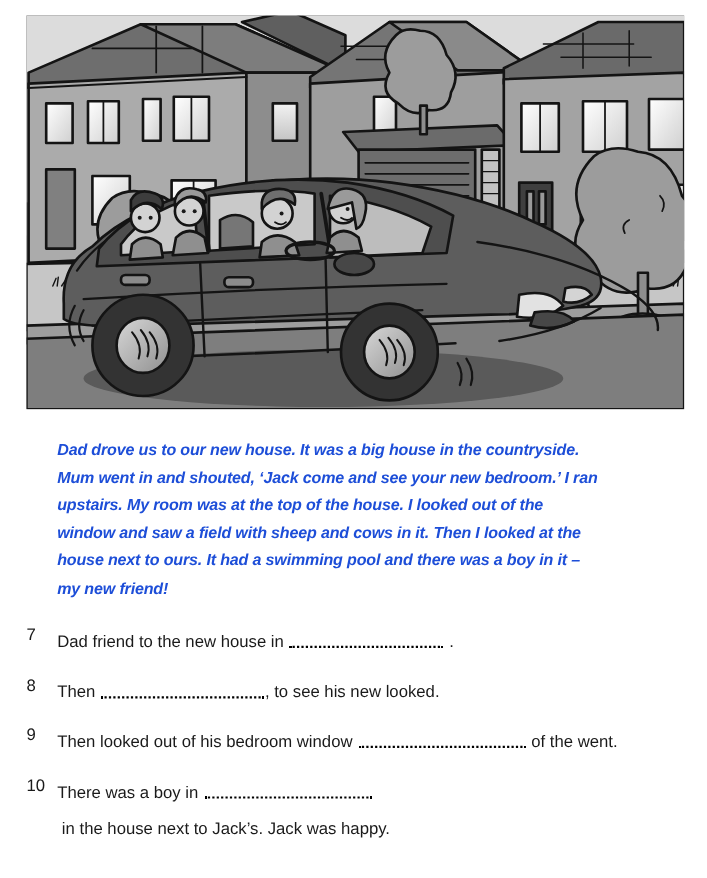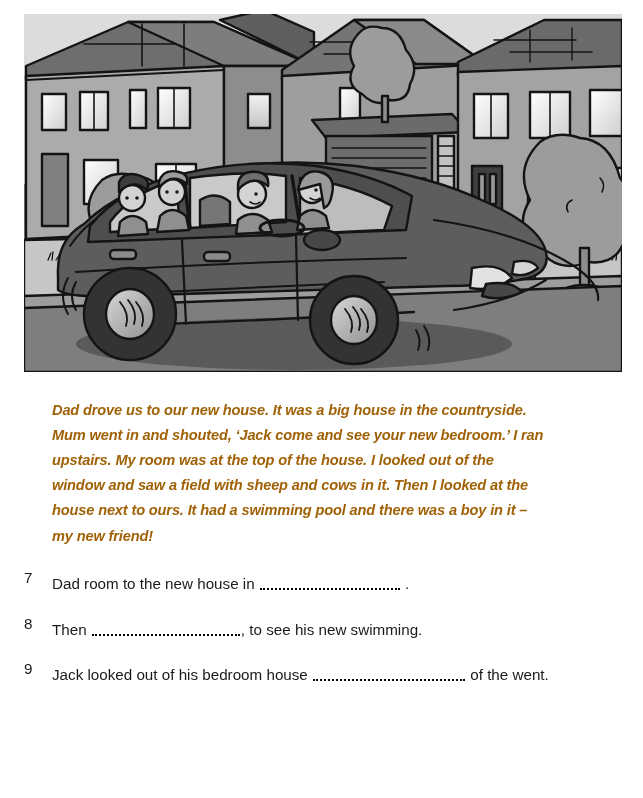--- a/index.html
+++ b/index.html
@@ -32,21 +32,21 @@
   .story {
     position: absolute;
     left: 52px;
     top: 383px;
     width: 498px;
     font-style: italic;
     font-weight: bold;
     font-size: 14.6px;
     line-height: 25.2px;
     letter-spacing: -0.15px;
-    color: #a16207;
+    color: #1d4ed8;
   }
 
   
   .questions {
     position: absolute;
     left: 24px;
     top: 567px;
     width: 600px;
     font-size: 15.2px;
     color: #1a1a1a;
@@ -318,23 +318,27 @@
       </g>
     </g>
   </svg>
 </div>
 
 <p class="story">Dad drove us to our new house. It was a big house in the countryside. Mum went in and shouted, ‘Jack come and see your new bedroom.’ I ran upstairs. My room was at the top of the house. I looked out of the window and saw a field with sheep and cows in it. Then I looked at the house next to ours. It had a swimming pool and there was a boy in it – my new friend!</p>
 
 <div class="questions">
     <div class="q-row">
       <div class="q-num">7</div>
-      <div class="q-body"><span class="seg">Dad room to the new house in </span><span class="blank w-len1"></span><span class="seg"> .</span></div>
+      <div class="q-body"><span class="seg">Dad friend to the new house in </span><span class="blank w-len1"></span><span class="seg"> .</span></div>
     </div>
     <div class="q-row">
       <div class="q-num">8</div>
-      <div class="q-body"><span class="seg">Then </span><span class="blank w-len2"></span><span class="seg">, to see his new swimming.</span></div>
+      <div class="q-body"><span class="seg">Then </span><span class="blank w-len2"></span><span class="seg">, to see his new looked.</span></div>
     </div>
     <div class="q-row">
       <div class="q-num">9</div>
-      <div class="q-body"><span class="seg">Jack looked out of his bedroom house </span><span class="blank w-len3"></span><span class="seg"> of the went.</span></div>
+      <div class="q-body"><span class="seg">Then looked out of his bedroom window </span><span class="blank w-len3"></span><span class="seg"> of the went.</span></div>
+    </div>
+    <div class="q-row">
+      <div class="q-num">10</div>
+      <div class="q-body"><span class="seg">There was a boy in </span><span class="blank w-len4"></span><span class="seg"> in the house next to Jack’s. Jack was happy.</span></div>
     </div>
   </div>
 
 </body></html>

